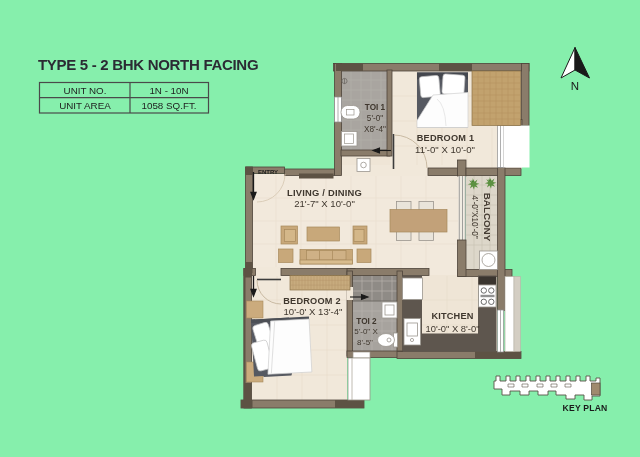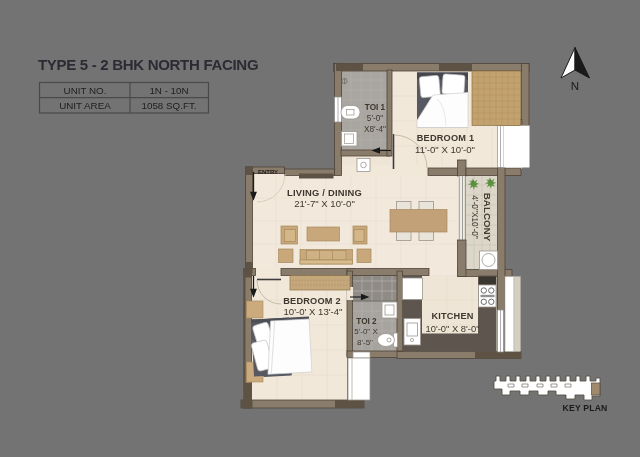--- a/index.html
+++ b/index.html
@@ -1,16 +1,16 @@
 <!DOCTYPE html>
 <html><head>
 <meta charset="utf-8">
 <style>
   html,body{margin:0;padding:0;background:#fff;}
-  #page{position:relative;width:640px;height:457px;background:#737373;font-family:"Liberation Sans",sans-serif;overflow:hidden;}
+  #page{position:relative;width:640px;height:457px;background:#86efac;font-family:"Liberation Sans",sans-serif;overflow:hidden;}
   svg text{font-family:"Liberation Sans",sans-serif;}
 </style>
 </head>
 <body>
 <div id="page">
 <svg width="640" height="457" viewBox="0 0 640 457">
 
 <text x="38" y="70" font-size="15" font-weight="700" fill="#2b2b33" letter-spacing="-0.3">TYPE 5 - 2 BHK NORTH FACING</text>
 
 <g stroke="#4a4a4a" stroke-width="1.2" fill="none">

